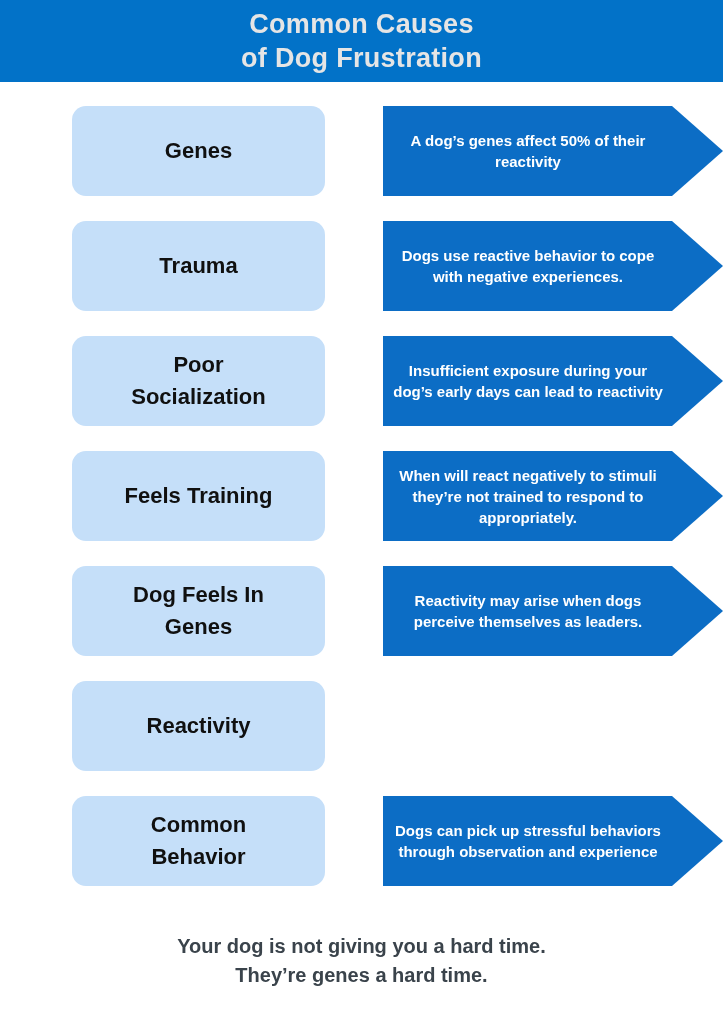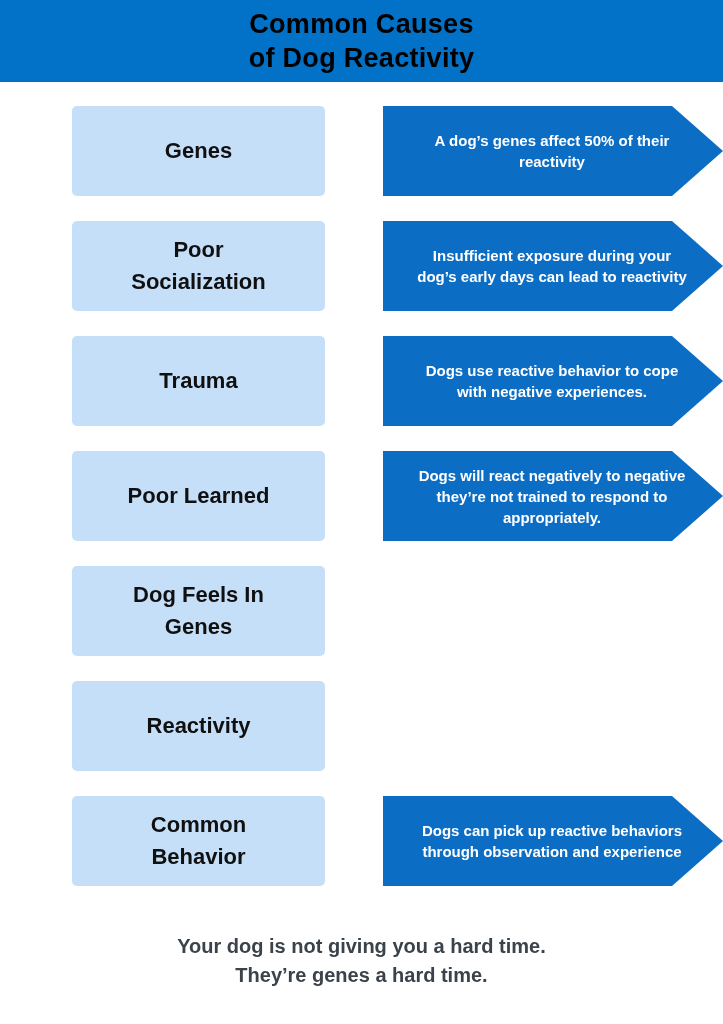--- a/index.html
+++ b/index.html
@@ -14,115 +14,118 @@
   html,body{margin:0;padding:0;}
   body{
     width:723px;height:1024px;overflow:hidden;background:#ffffff;
     font-family:"Liberation Sans", sans-serif;
   }
   .banner{
     width:723px;height:82px;background:var(--header-bg);
     display:flex;align-items:center;justify-content:center;
   }
   .banner h1{
-    margin:0;color:#000000;font-size:27px;line-height:34px;
+    margin:0;color:#e5e5e5;font-size:27px;line-height:34px;
     font-weight:bold;text-align:center;letter-spacing:.3px;
   }
   .rows{display:flex;flex-direction:column;gap:25px;margin-top:24px;}
   .row{display:flex;align-items:stretch;height:90px;}
   .pill{
     margin-left:72px;width:253px;background:var(--pill-bg);
-    border-radius:5px;display:flex;align-items:center;justify-content:center;
+    border-radius:14px;display:flex;align-items:center;justify-content:center;
   }
   .pill-label{
     color:var(--pill-text);font-size:22px;font-weight:bold;
     text-align:center;line-height:32px;max-width:180px;
   }
   .arrow{
     margin-left:58px;width:340px;background:var(--arrow-bg);
     clip-path:polygon(0 0, 85% 0, 100% 50%, 85% 100%, 0 100%);
-    display:flex;align-items:center;padding-left:24px;
+    display:flex;align-items:center;
   }
   .arrow-text{
     color:var(--arrow-text);font-size:15px;font-weight:bold;
     text-align:center;line-height:21px;width:270px;margin-left:10px;
   }
   .footer{
     margin-top:46px;text-align:center;color:var(--footer-text);
     font-size:20px;font-weight:bold;line-height:29px;
   }
 </style>
 </head>
 <body>
 
 <div class="page">
 
   <header class="banner">
     <h1>
       <span>Common Causes</span><br>
-      <span>of Dog Reactivity</span>
+      <span>of Dog Frustration</span>
     </h1>
   </header>
 
   <main class="rows">
 
     <div class="row">
       <div class="pill">
         <span class="pill-label">Genes</span>
       </div>
       <div class="arrow">
         <span class="arrow-text">A dog’s genes affect 50% of their reactivity</span>
       </div>
     </div>
 
     <div class="row">
       <div class="pill">
+        <span class="pill-label">Trauma</span>
+      </div>
+      <div class="arrow">
+        <span class="arrow-text">Dogs use reactive behavior to cope with negative experiences.</span>
+      </div>
+    </div>
+
+    <div class="row">
+      <div class="pill">
         <span class="pill-label">Poor Socialization</span>
       </div>
       <div class="arrow">
         <span class="arrow-text">Insufficient exposure during your dog’s early days can lead to reactivity</span>
       </div>
     </div>
 
     <div class="row">
       <div class="pill">
-        <span class="pill-label">Trauma</span>
+        <span class="pill-label">Feels Training</span>
       </div>
       <div class="arrow">
-        <span class="arrow-text">Dogs use reactive behavior to cope with negative experiences.</span>
-      </div>
-    </div>
-
-    <div class="row">
-      <div class="pill">
-        <span class="pill-label">Poor Learned</span>
-      </div>
-      <div class="arrow">
-        <span class="arrow-text">Dogs will react negatively to negative they’re not trained to respond to appropriately.</span>
+        <span class="arrow-text">When will react negatively to stimuli they’re not trained to respond to appropriately.</span>
       </div>
     </div>
 
     <div class="row">
       <div class="pill">
         <span class="pill-label">Dog Feels In Genes</span>
+      </div>
+      <div class="arrow">
+        <span class="arrow-text">Reactivity may arise when dogs perceive themselves as leaders.</span>
       </div>
     </div>
 
     <div class="row">
       <div class="pill">
         <span class="pill-label">Reactivity</span>
       </div>
     </div>
 
     <div class="row">
       <div class="pill">
         <span class="pill-label">Common Behavior</span>
       </div>
       <div class="arrow">
-        <span class="arrow-text">Dogs can pick up reactive behaviors through observation and experience</span>
+        <span class="arrow-text">Dogs can pick up stressful behaviors through observation and experience</span>
       </div>
     </div>
 
   </main>
 
   <footer class="footer">
     <div>Your dog is not giving you a hard time.</div>
     <div>They’re genes a hard time.</div>
   </footer>
 

